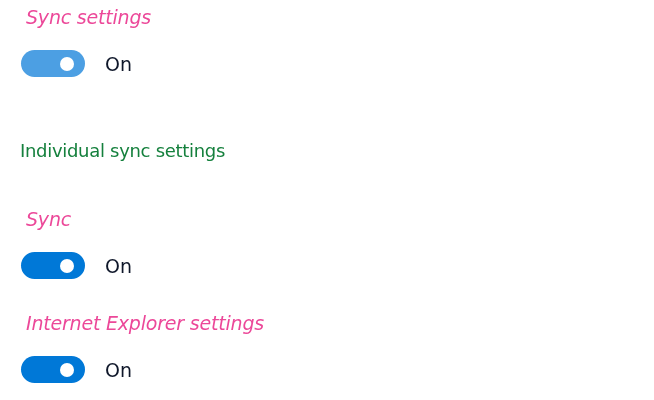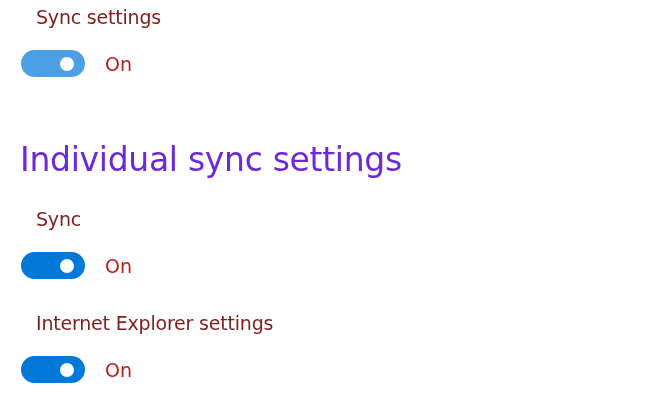--- a/index.html
+++ b/index.html
@@ -1,23 +1,23 @@
 <!DOCTYPE html>
 <html><head>
 <meta charset="utf-8">
 <style>
   html, body { margin:0; padding:0; background:#ffffff; }
   body { width:654px; height:400px; position:relative; overflow:hidden;
          font-family:"DejaVu Sans","Liberation Sans",sans-serif; color:#000; }
-  .label { position:absolute; left:36px; font-size:19px; color:#7f1d1d; letter-spacing:-0.2px; }
-  .heading { position:absolute; left:20px; font-size:33px; color:#6d28d9; letter-spacing:-0.3px; }
+  .label { position:absolute; left:26px; font-size:19px; color:#ec4899; letter-spacing:-0.2px;font-style:italic; }
+  .heading { position:absolute; left:20px; font-size:18px; color:#15803d; letter-spacing:-0.3px; }
   .toggle-row { position:absolute; left:21px; display:flex; align-items:center; }
   .toggle { width:64px; height:27px; border-radius:14px; position:relative; box-sizing:border-box; cursor:pointer; }
   .knob { position:absolute; width:14px; height:14px; border-radius:50%; background:#fff; top:50%; right:11px; transform:translateY(-50%); }
-  .state { margin-left:20px; font-size:19px; color:#b91c1c; }
+  .state { margin-left:20px; font-size:19px; color:#0f172a; }
 </style>
 </head>
 <body>
 
 <div class="label" style="top:6px;">Sync settings</div>
 <div class="toggle-row" style="top:50px;">
   <div class="toggle" style="background:#4c9fe3;">
     <div class="knob"></div>
   </div>
   <span class="state">On</span>

